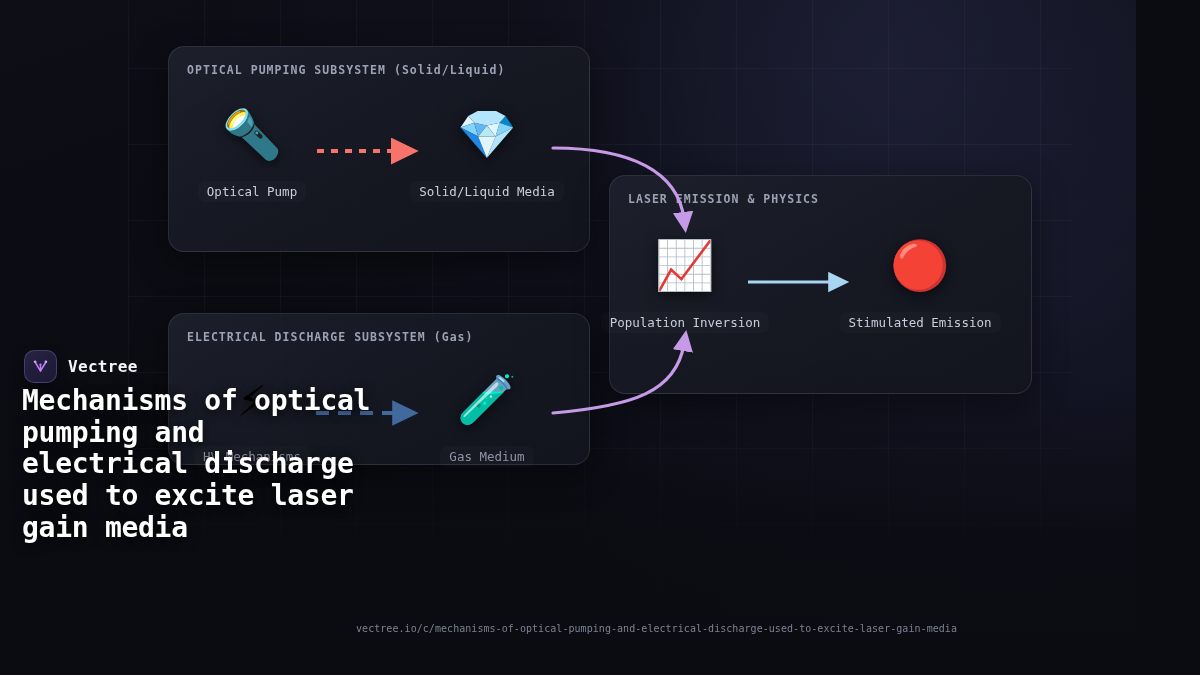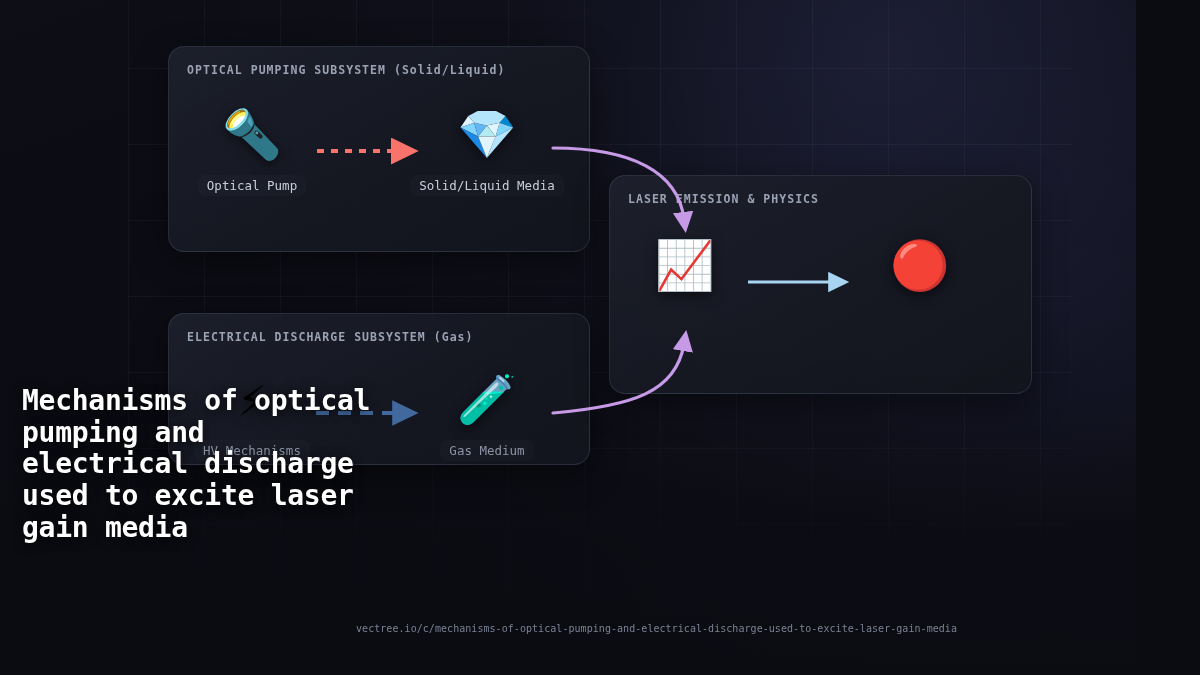--- a/index.html
+++ b/index.html
@@ -66,21 +66,21 @@
     display:flex; flex-direction:column;
     align-items:center;
     width:170px;
   }
   .node .emoji {
     font-size:48px; line-height:1;
     height:58px; display:flex; align-items:center; justify-content:center;
     filter:drop-shadow(0 3px 6px rgba(0,0,0,0.55));
   }
   .node .label {
-    margin-top:12px;
+    margin-top:18px;
     font-size:12.5px;
     color:#c9cedb;
     background:rgba(255,255,255,0.018);
     border-radius:7px;
     padding:3px 9px;
     white-space:nowrap;
   }
   .node.dim .label { color:#8d94a5; }
 
   #node-optical-pump   { left:167px; top:105px; }
@@ -166,24 +166,26 @@
     <div class="emoji">🧪</div>
     <div class="label">Gas Medium</div>
   </div>
 
   <div class="panel" id="panel-laser">
     <div class="panel-title">LASER EMISSION &amp; PHYSICS</div>
   </div>
 
   <div class="node" id="node-population">
     <div class="emoji">📈</div>
+    <div class="label">Population Inversion</div>
   </div>
 
   <div class="node" id="node-stimulated">
     <div class="emoji">🔴</div>
+    <div class="label">Stimulated Emission</div>
   </div>
 
   <svg class="connectors" viewBox="0 0 1200 675">
     <defs>
       <marker id="ah-red" markerWidth="7" markerHeight="7" refX="1.2" refY="3.2" orient="auto">
         <path d="M0,0 L6.6,3.2 L0,6.4 Z" fill="#f8736a"></path>
       </marker>
       <marker id="ah-steel" markerWidth="7" markerHeight="7" refX="1.2" refY="3.2" orient="auto">
         <path d="M0,0 L6.6,3.2 L0,6.4 Z" fill="#41699d"></path>
       </marker>
@@ -199,18 +201,30 @@
 
     <line x1="316" y1="413" x2="397" y2="413" stroke="#41699d" stroke-width="4" stroke-dasharray="13 9" marker-end="url(#ah-steel)"></line>
 
     <line x1="748" y1="282" x2="832" y2="282" stroke="#a8d5f2" stroke-width="3.2" marker-end="url(#ah-blue)"></line>
 
     <path d="M553,148 C632,148 678,172 684,219" fill="none" stroke="#c79ae8" stroke-width="3.2" stroke-linecap="round" marker-end="url(#ah-purple)"></path>
 
     <path d="M553,413 C633,406 676,392 684,344" fill="none" stroke="#c79ae8" stroke-width="3.2" stroke-linecap="round" marker-end="url(#ah-purple)"></path>
   </svg>
 
+  <div class="brand">
+    <div class="brand-mark">
+      <svg width="19" height="19" viewBox="0 0 24 24">
+        <path d="M5.2 6.4 L12 17.6 L18.8 6.4" fill="none" stroke="#c77dff" stroke-width="2.1" stroke-linecap="round" stroke-linejoin="round"></path>
+        <path d="M12 17.6 L12 10.6" fill="none" stroke="#c77dff" stroke-width="1.8" stroke-linecap="round"></path>
+        <circle cx="5.2" cy="6.0" r="1.7" fill="#d9a0ff"></circle>
+        <circle cx="18.8" cy="6.0" r="1.7" fill="#d9a0ff"></circle>
+        <circle cx="12" cy="9.6" r="1.5" fill="#b86ef0"></circle>
+      </svg>
+    </div>
+    <div class="brand-name">Vectree</div>
+  </div>
 
   <div class="headline">Mechanisms of optical pumping and electrical discharge used to excite laser gain media</div>
 
   <div class="footer-url">vectree.io/c/mechanisms-of-optical-pumping-and-electrical-discharge-used-to-excite-laser-gain-media</div>
 
 </div>
 
 </body></html>

